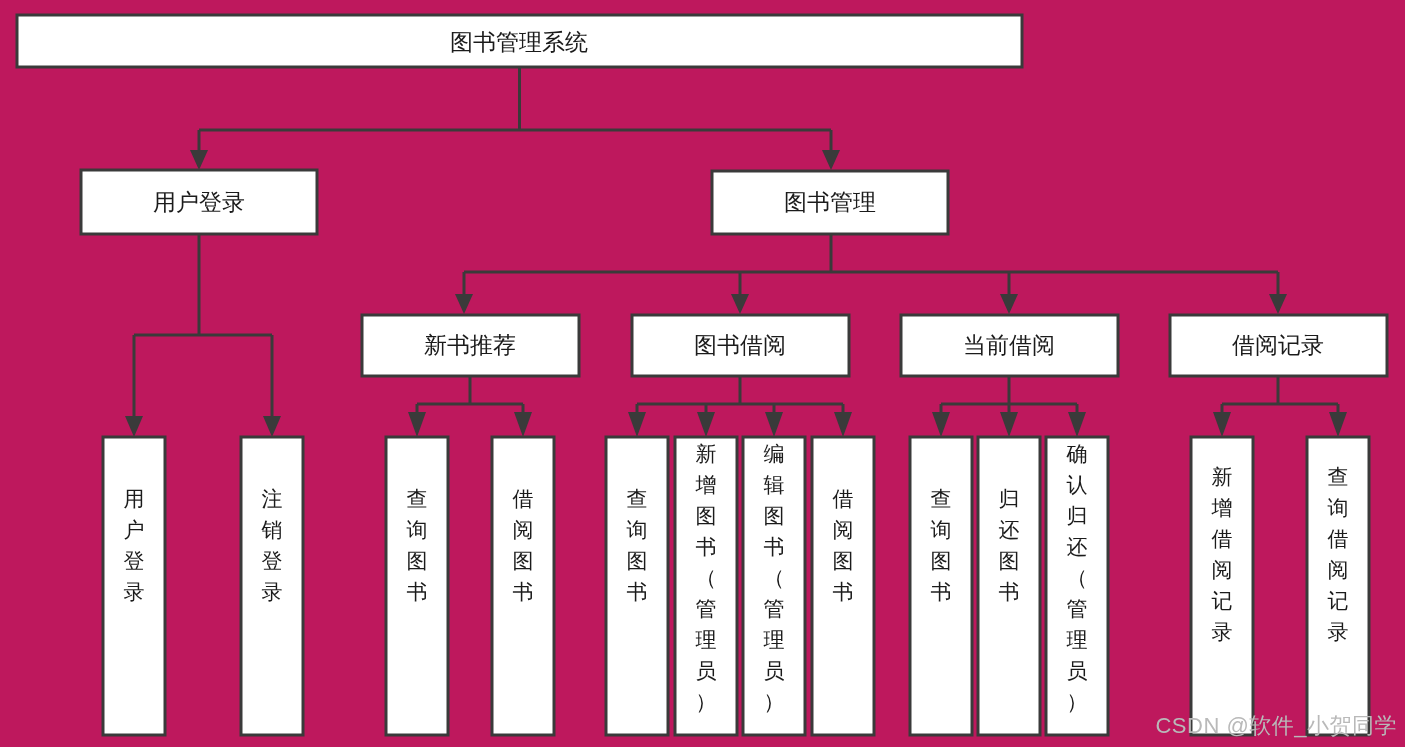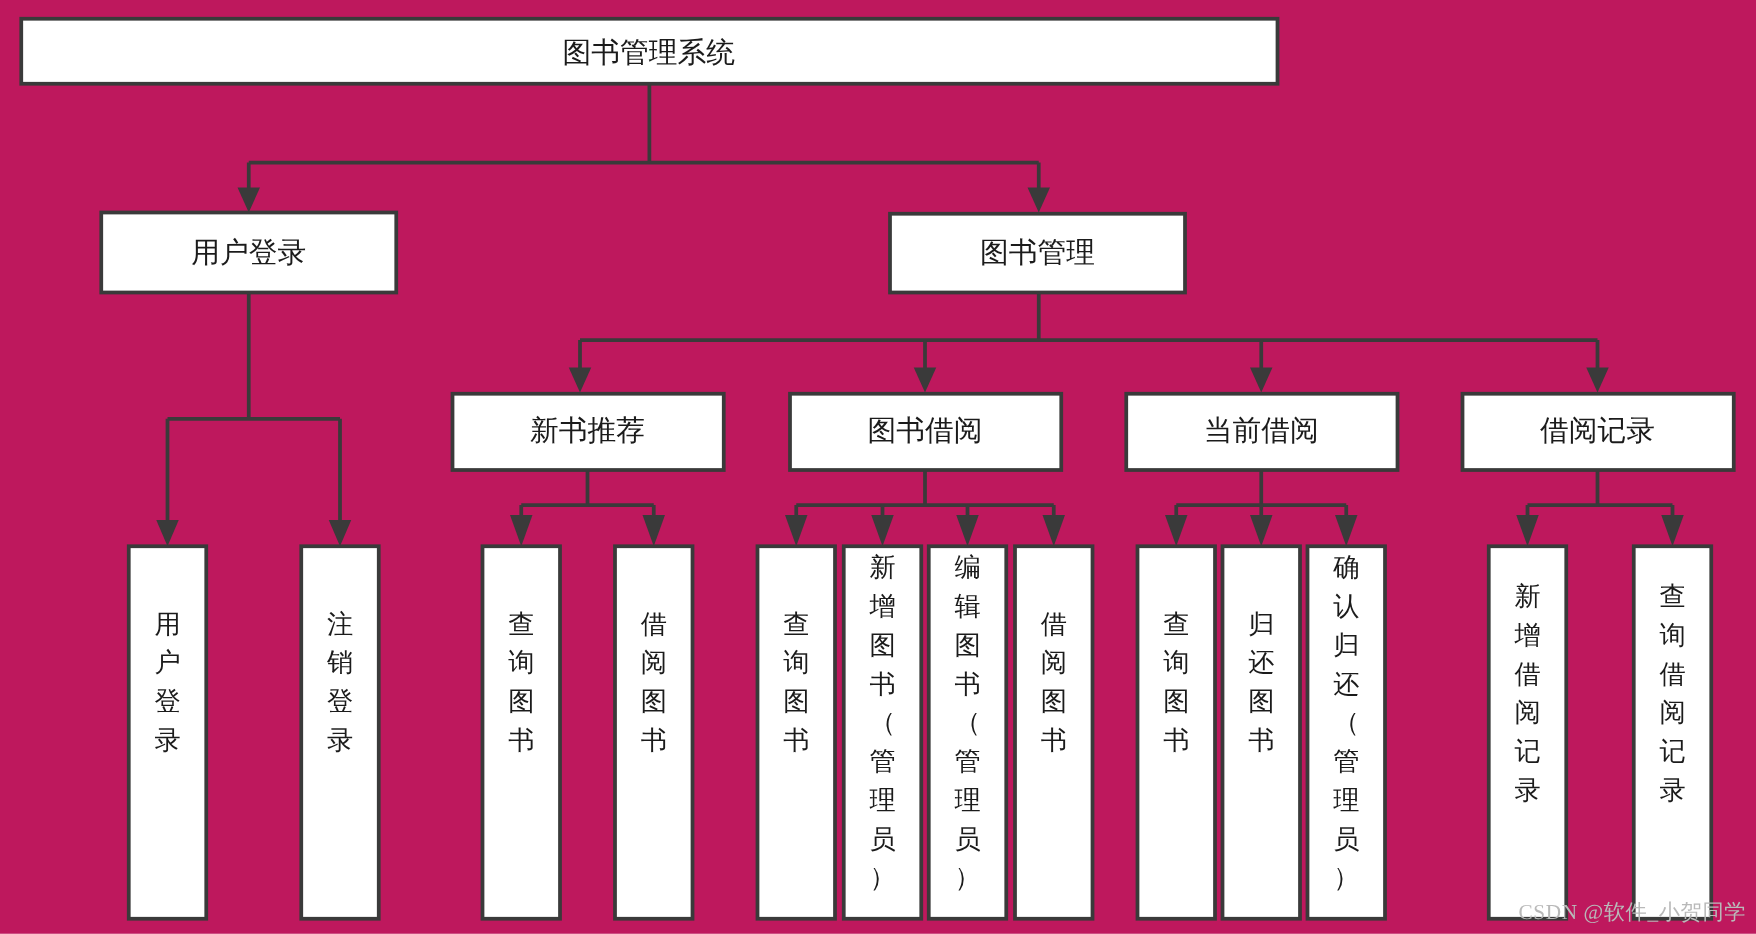--- a/index.html
+++ b/index.html
@@ -51,22 +51,22 @@
   }
   .node-label-v {
     font-size: 21px;
     text-anchor: middle;
   }
   .watermark {
     position: absolute;
     right: 8px;
     bottom: 6px;
     color: #b9b9b9;
-    font-size: 17px;
-    font-family: Liberation Serif, serif;
+    font-size: 22px;
+    font-family: Liberation Sans, sans-serif;
     letter-spacing: 0.5px;
     white-space: nowrap;
     user-select: none;
     text-align: right;
   }
 </style>
 </head>
 <body>
 
 <div id="diagram-root">

